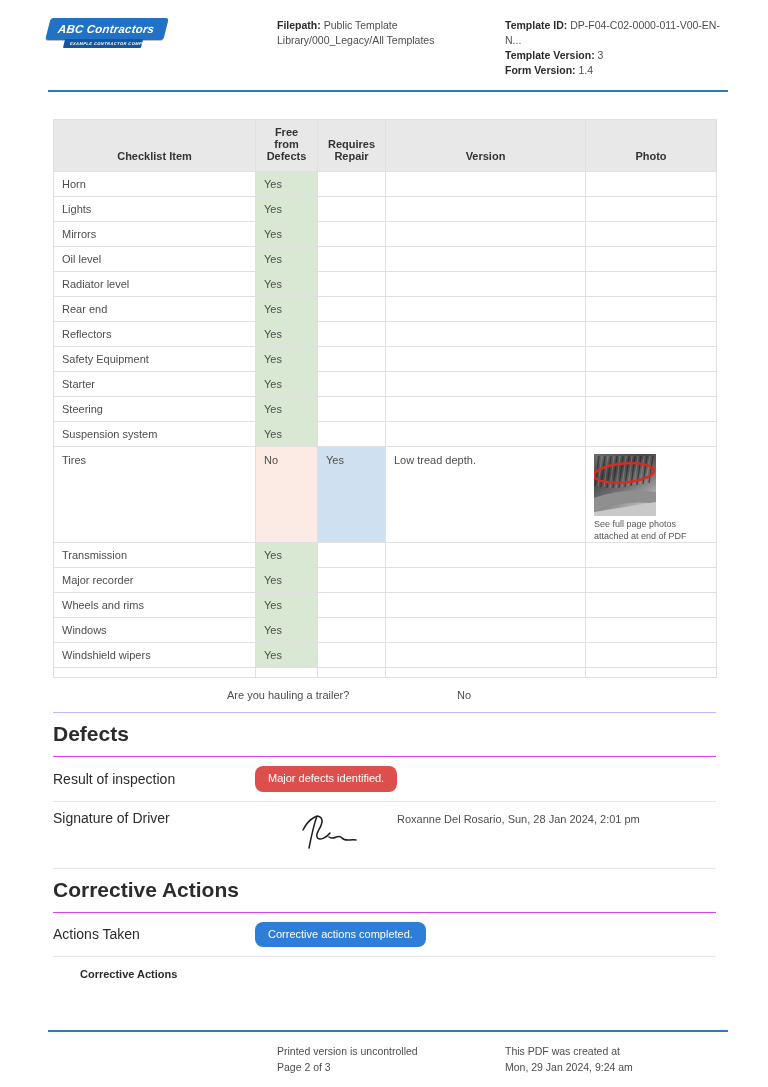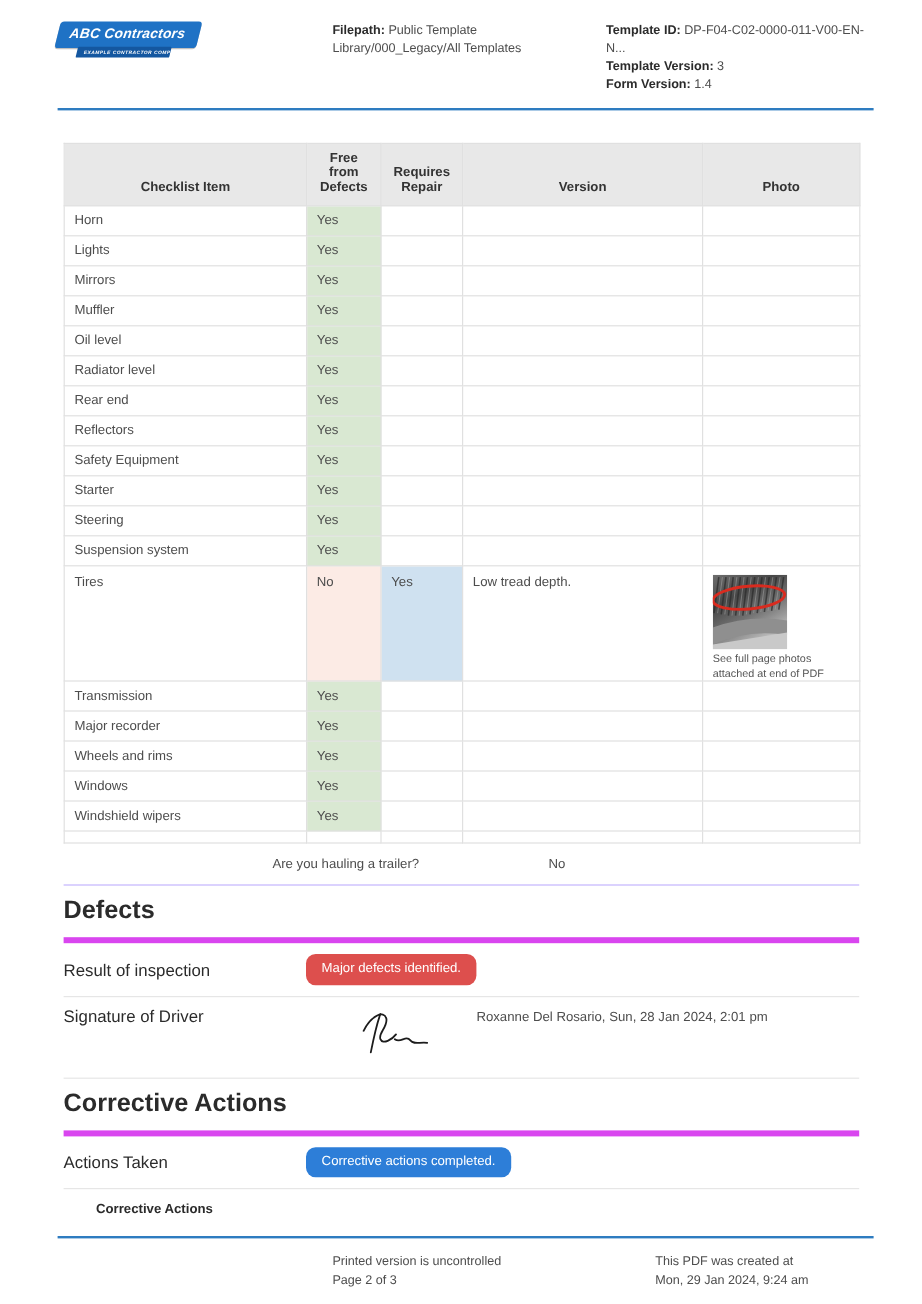--- a/index.html
+++ b/index.html
@@ -51,39 +51,39 @@
   .photo-img { display:block; }
   .photo-caption { margin-top:3px; font-size:9px; line-height:1.3; color:#555; }
 
   
   .question-row { display:flex; padding:11px 0; border-bottom:1px solid #c4b5fd; font-size:11px; }
   .question-row .q { margin-left:174px; width:230px; }
 
   
   .section-heading {
     font-size:21px; font-weight:bold; color:#2b2b2b;
-    padding:9px 0 10px 0; border-bottom:5px solid #d946ef;
+    padding:9px 0 10px 0; border-bottom:1px solid #d946ef;
   }
   .field-row { display:flex; align-items:center; padding:9px 0; border-bottom:1px solid #e6e6e6; }
   .field-label { width:202px; font-size:14px; font-weight:normal; color:#2b2b2b; flex:none; }
   .pill {
     display:inline-block; color:#fff; font-size:11px; border:none;
     border-radius:8px; padding:6px 13px; line-height:1.2;
   }
   .pill-red { background:var(--defect-red,#dd4f4d);text-align:center; }
   .pill-blue { background:var(--action-blue,#2d7ed8); }
   .signature-row { align-items:flex-start; padding:8px 0 10px 0; }
   .signature-box { width:142px; flex:none; padding-left:34px; }
   .signature-value { font-size:11px; color:#4d4d4d; margin-top:3px; }
   .sub-label { font-size:11px; font-weight:bold; color:#2b2b2b; padding:11px 0 0 27px; }
 
   
   .footer { position:absolute; left:48px; right:40px; bottom:12px; }
   .footer-line { height:2px; background:var(--accent-blue,#2e7cc0); }
-  .footer-cols { display:flex; margin-top:11px; padding-left:229px; font-size:10.5px; line-height:16px; color:#4d4d4d;gap:41px; }
+  .footer-cols { display:flex; margin-top:11px; padding-left:229px; font-size:10.5px; line-height:16px; color:#4d4d4d; }
   .footer-left { width:228px; flex:none; }
 </style>
 </head>
 <body>
 
 <div class="page">
 
   <div class="header">
     <div class="logo-block">
       <div class="logo">
@@ -142,27 +142,20 @@
   </tr>
           <tr>
     <td class="c-item">Lights</td>
     <td class="c-ffd cell-yes">Yes</td>
     <td class="c-rr"></td>
     <td class="c-comments"></td>
     <td class="c-photo"></td>
   </tr>
           <tr>
     <td class="c-item">Mirrors</td>
-    <td class="c-ffd cell-yes">Yes</td>
-    <td class="c-rr"></td>
-    <td class="c-comments"></td>
-    <td class="c-photo"></td>
-  </tr>
-          <tr>
-    <td class="c-item">Muffler</td>
     <td class="c-ffd cell-yes">Yes</td>
     <td class="c-rr"></td>
     <td class="c-comments"></td>
     <td class="c-photo"></td>
   </tr>
           <tr>
     <td class="c-item">Oil level</td>
     <td class="c-ffd cell-yes">Yes</td>
     <td class="c-rr"></td>
     <td class="c-comments"></td>

